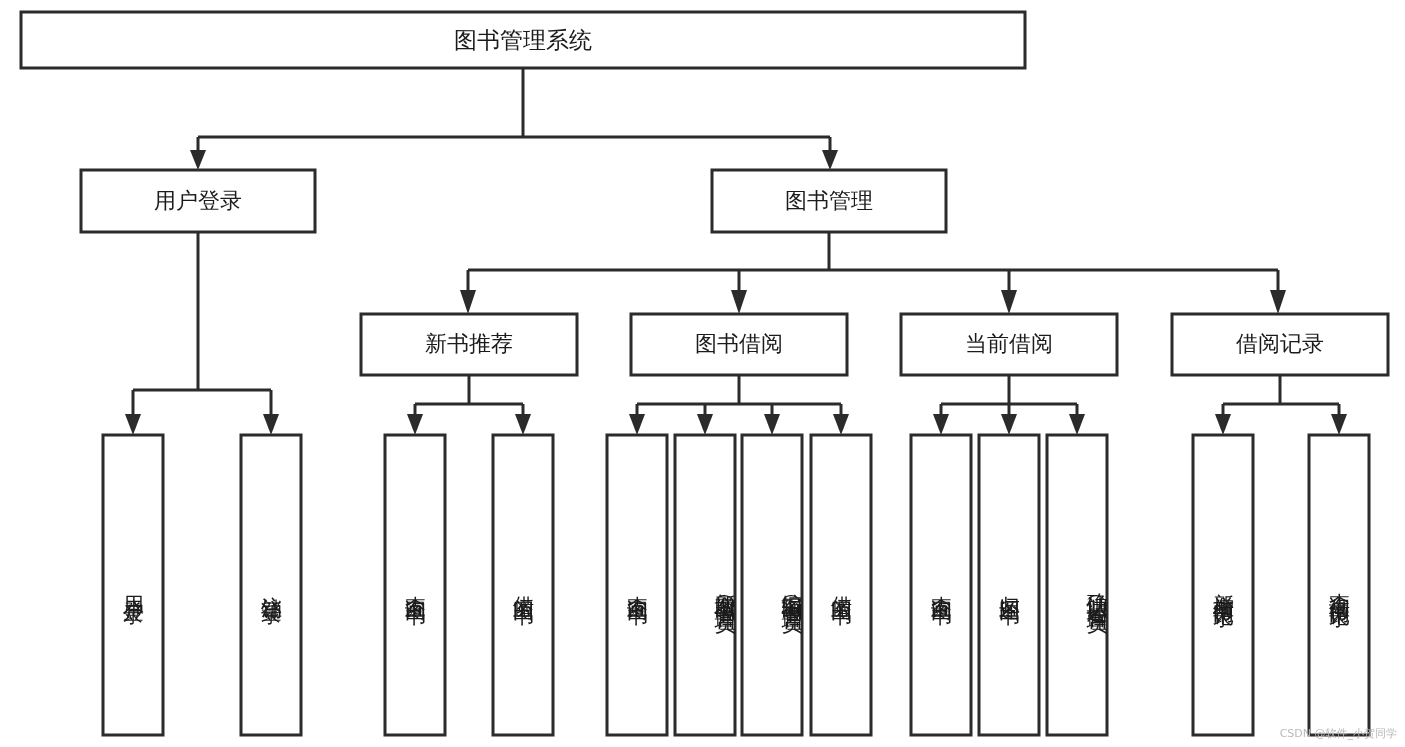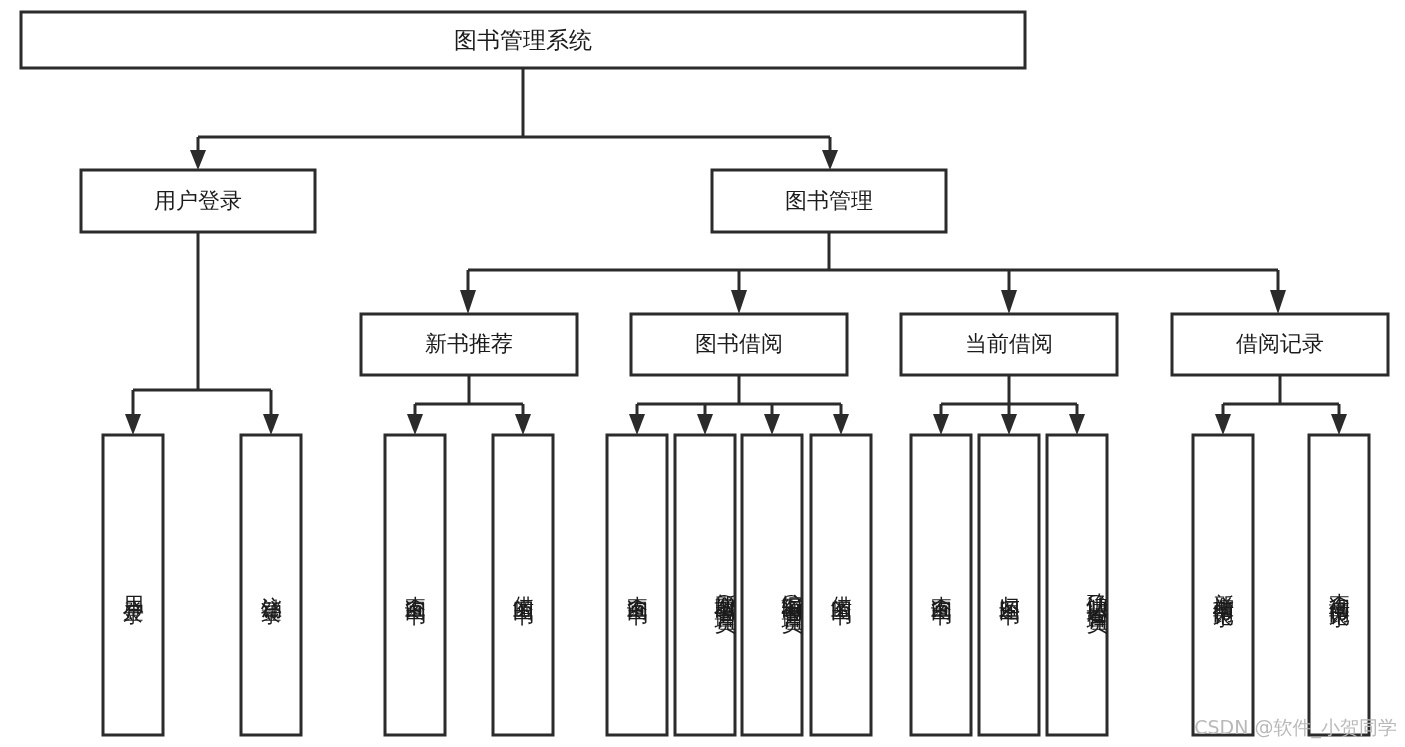--- a/index.html
+++ b/index.html
@@ -8,21 +8,21 @@
   #diagram{position:absolute;left:0;top:0;width:1405px;height:747px;}
   .box{fill:#ffffff;stroke:#2b2b2b;stroke-width:3;}
   .conn{stroke:#2b2b2b;stroke-width:3;fill:none;}
   .arrow{fill:#2b2b2b;stroke:none;}
   .lbl{fill:#1b1b1b;font-size:22px;font-family:"DejaVu Sans","Liberation Sans",sans-serif;
        text-anchor:middle;dominant-baseline:middle;}
   .lbl-top{font-size:23px;}
   .vtext-wrap{position:absolute;display:flex;align-items:center;justify-content:center;
     writing-mode:vertical-rl;text-orientation:upright;letter-spacing:3px;
     font-size:21px;color:#1b1b1b;line-height:1;pointer-events:none;}
-  .watermark{position:absolute;right:8px;bottom:6px;font-size:19px;color:#b9b9b9;
+  .watermark{position:absolute;right:8px;bottom:6px;font-size:11px;color:#b9b9b9;
     font-family:"DejaVu Sans","Liberation Sans",sans-serif;white-space:nowrap;}
 </style>
 </head>
 <body>
 
 <svg id="diagram" viewBox="0 0 1405 747">
 
   <g>
     <rect class="box" x="21" y="12" width="1004" height="56"></rect>
     <text class="lbl lbl-top" x="523" y="41">图书管理系统</text>

